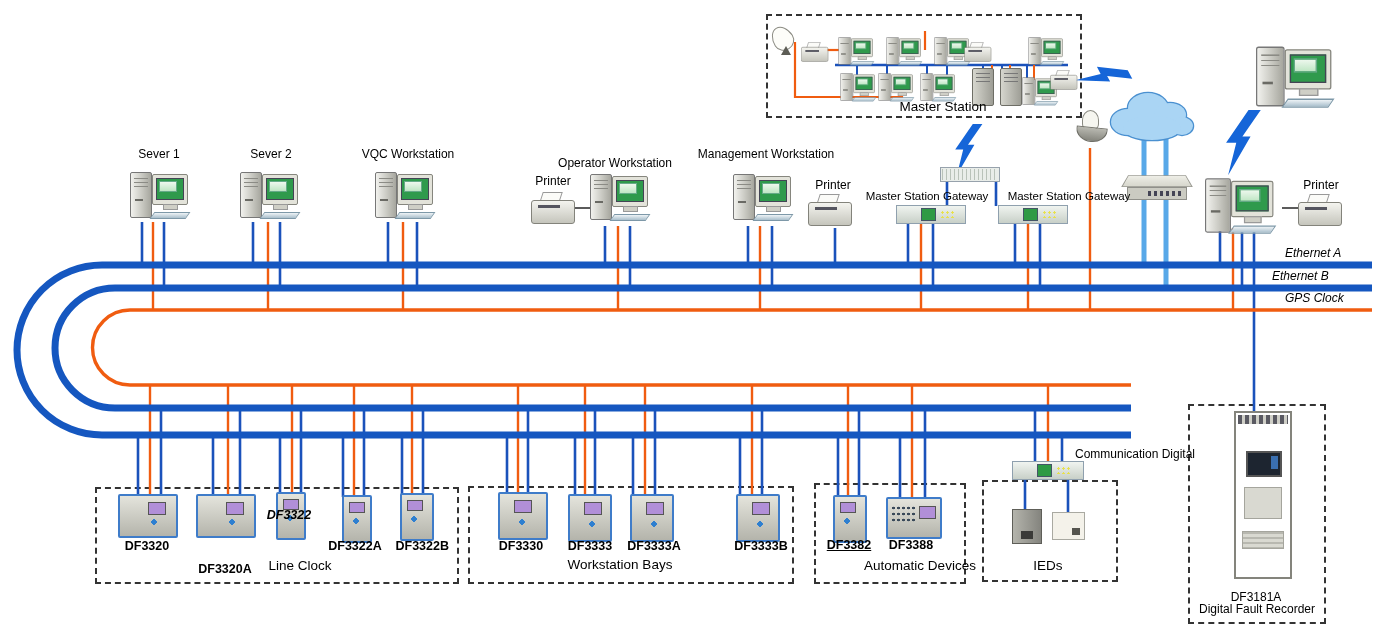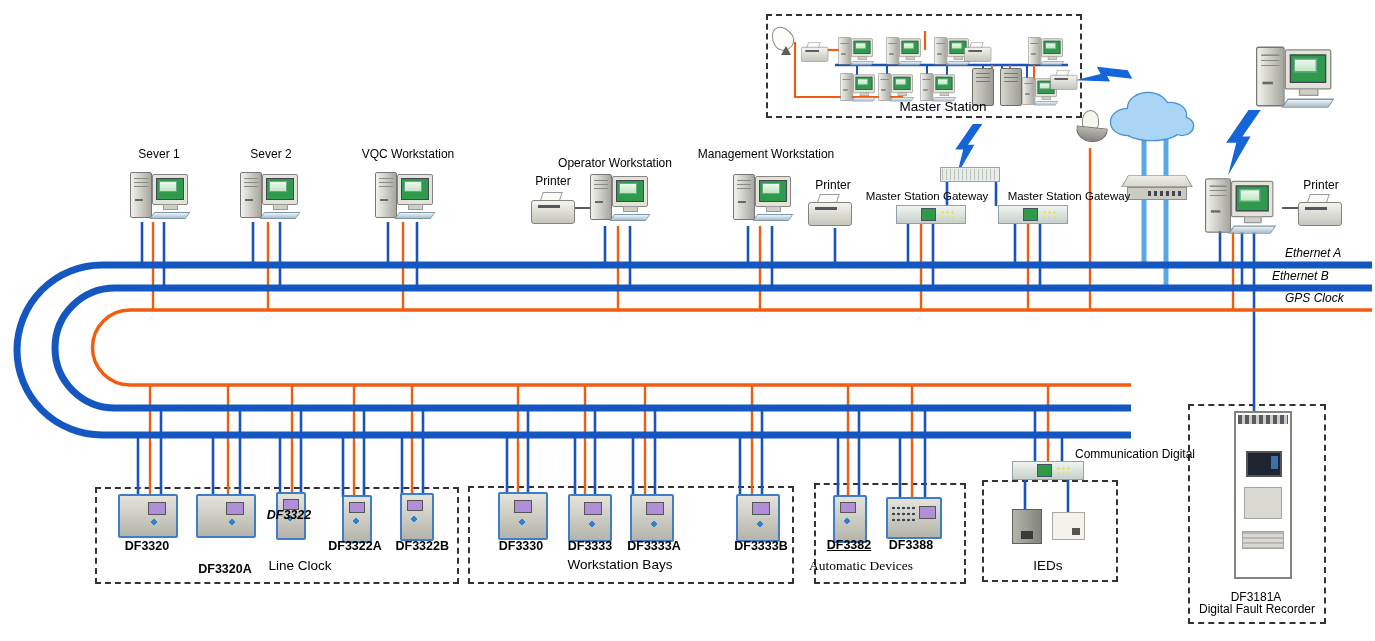--- a/index.html
+++ b/index.html
@@ -458,19 +458,19 @@
   <span class="lbl b" style="left:385px;top:539px;width:64px;text-align:right;">DF3322B</span>
   <span class="lbl b" style="left:491px;top:539px;width:60px;">DF3330</span>
   <span class="lbl b" style="left:560px;top:539px;width:60px;">DF3333</span>
   <span class="lbl b" style="left:622px;top:539px;width:64px;">DF3333A</span>
   <span class="lbl b" style="left:729px;top:539px;width:64px;">DF3333B</span>
   <span class="lbl b" style="left:819px;top:538px;width:60px;text-decoration:underline;">DF3382</span>
   <span class="lbl b" style="left:881px;top:538px;width:60px;">DF3388</span>
 
   <span class="lbl g" style="left:250px;top:558px;width:100px;">Line Clock</span>
   <span class="lbl g" style="left:545px;top:557px;width:150px;">Workstation Bays</span>
-  <span class="lbl g" style="left:794px;top:558px;width:134px;font-family:Liberation Serif, serif;">Automatic Devices</span>
+  <span class="lbl g" style="left:853px;top:558px;width:134px;">Automatic Devices</span>
   <span class="lbl g" style="left:1008px;top:558px;width:80px;">IEDs</span>
 
   <span class="lbl" style="left:1196px;top:590px;width:120px;">DF3181A</span>
   <span class="lbl" style="left:1192px;top:602px;width:130px;">Digital Fault Recorder</span>
 
 </div>
 
 </body></html>

